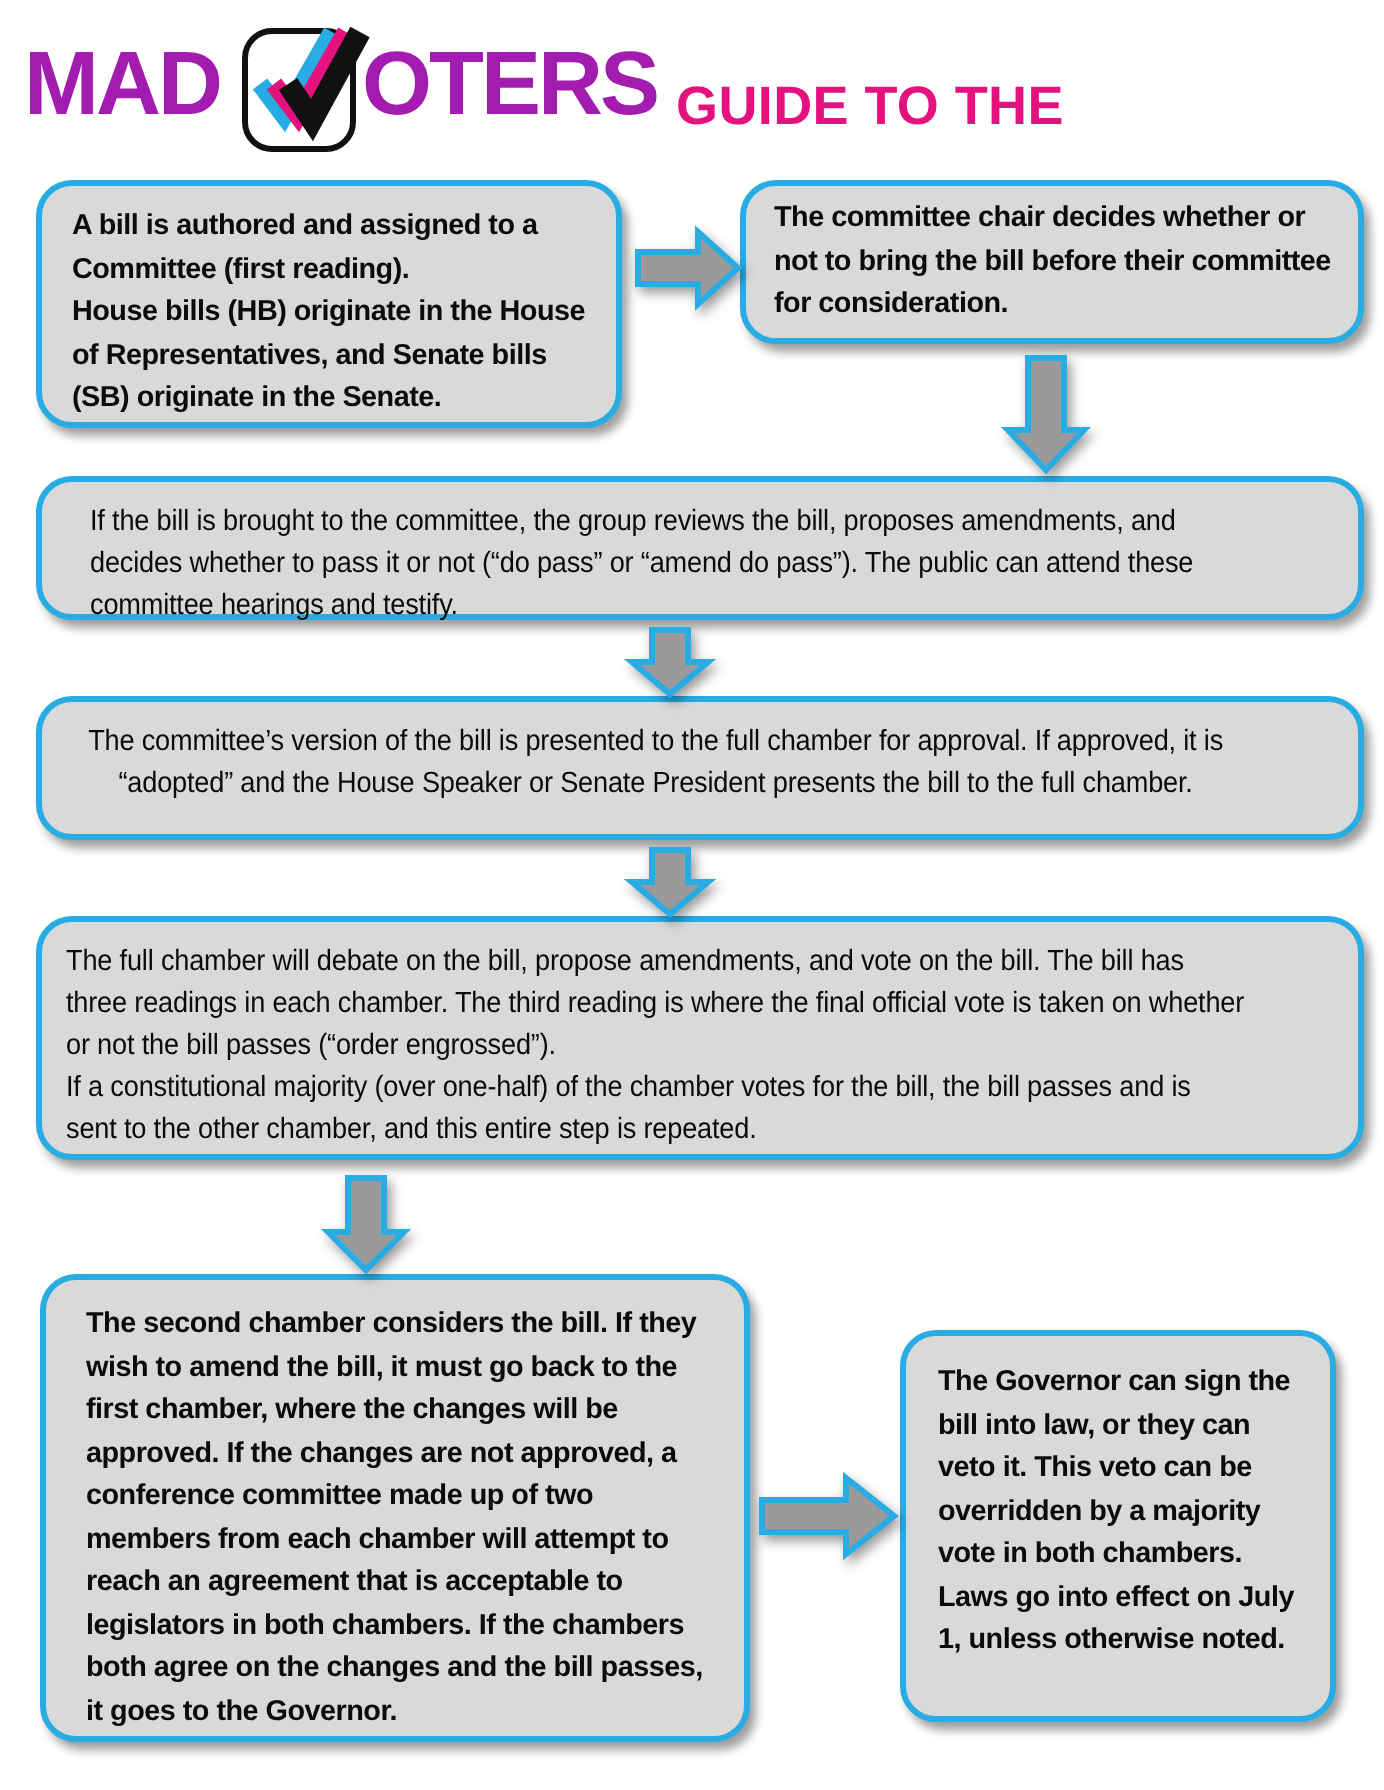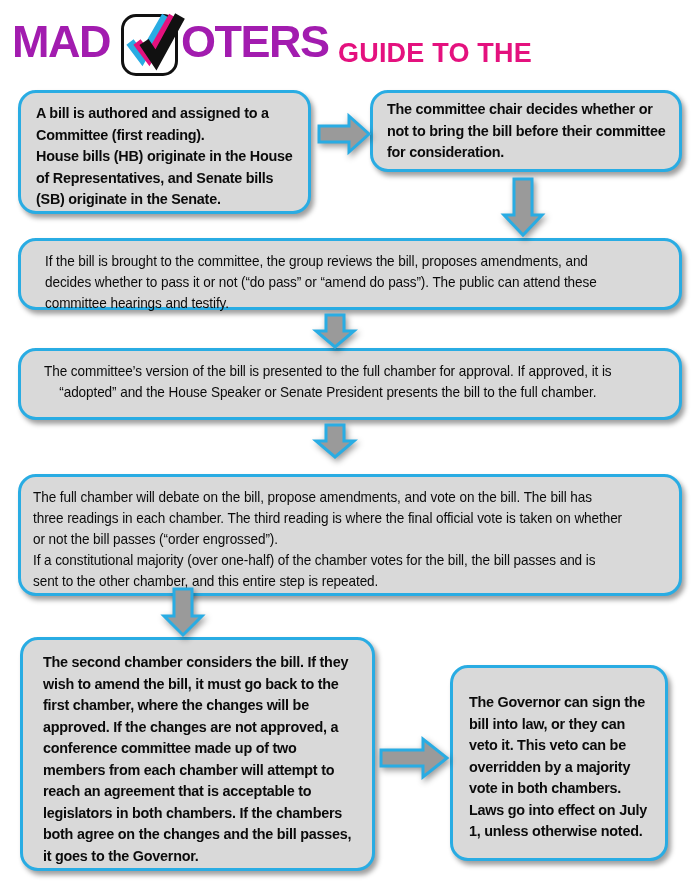--- a/index.html
+++ b/index.html
@@ -109,23 +109,23 @@
     font-size: 14.4px;
     line-height: 21.5px;
     font-weight: bold;
     letter-spacing: -0.25px;
   }
 
   #box1 { left: 18px;  top: 90px;  width: 293px; height: 124px; padding: 10px 12px 0 15px; }
   #box2 { left: 370px; top: 90px;  width: 312px; height: 82px;  padding: 6px 10px 0 14px; }
   #box3 { left: 18px;  top: 238px; width: 664px; height: 72px;  padding: 10px 12px 0 24px; }
   #box4 { left: 18px;  top: 348px; width: 664px; height: 72px;  padding: 10px 12px 0 12px; text-align: center; }
-  #box5 { left: 18px;  top: 458px; width: 664px; height: 122px; padding: 10px 12px 0 12px; margin-top: 16px; }
+  #box5 { left: 18px;  top: 458px; width: 664px; height: 122px; padding: 10px 12px 0 12px; }
   #box6 { left: 20px;  top: 637px; width: 355px; height: 234px; padding: 12px 16px 0 20px; }
-  #box7 { left: 450px; top: 665px; width: 218px; height: 196px; padding: 24px 10px 0 16px; }
+  #box7 { left: 450px; top: 665px; width: 218px; height: 196px; padding: 13px 10px 0 16px; }
 
   
   .arrow {
     position: absolute;
     filter: drop-shadow(2px 3px 3px rgba(0,0,0,0.4));
   }
   #arrow1 { left: 316px; top: 112px; width: 56px; height: 44px; }
   #arrow2 { left: 500px; top: 176px; width: 46px; height: 62px; }
   #arrow3 { left: 312px; top: 312px; width: 46px; height: 38px; }
   #arrow4 { left: 312px; top: 422px; width: 46px; height: 38px; }

